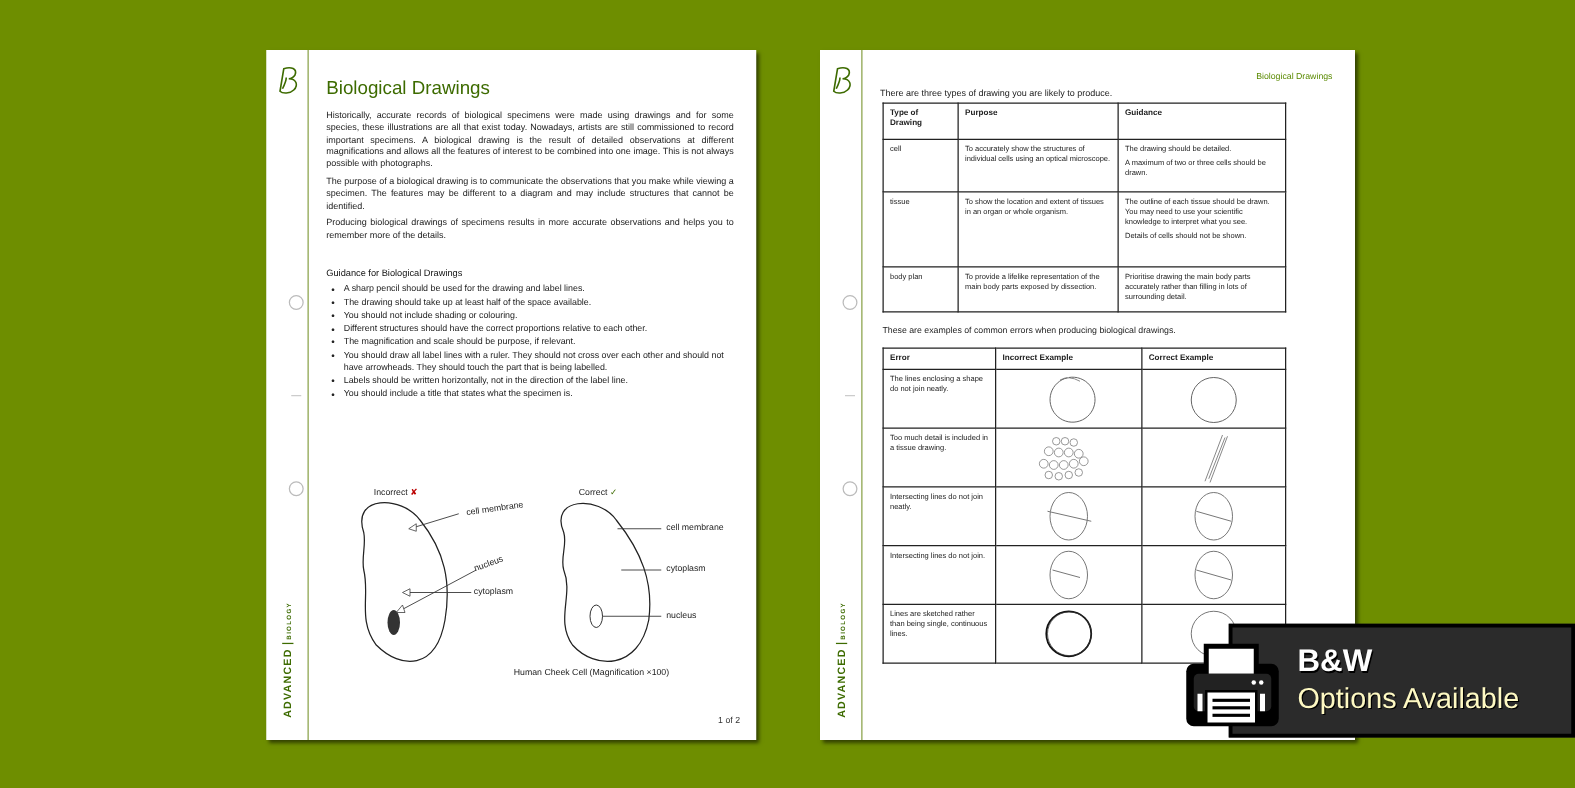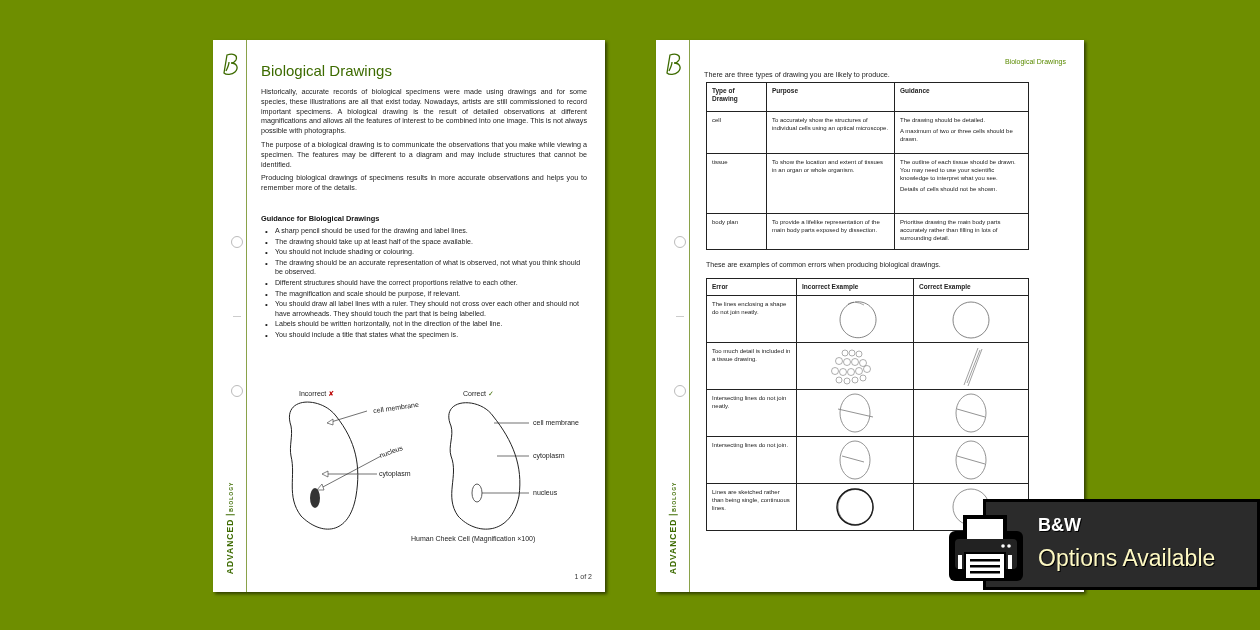--- a/index.html
+++ b/index.html
@@ -11,41 +11,41 @@
   .margin-line { position: absolute; left: 33px; top: 0; bottom: 0; width: 1px; background: #8aa24a; }
   .logo { position: absolute; left: 8px; top: 12px; width: 20px; height: 24px; }
   .hole { position: absolute; left: 18px; width: 12px; height: 12px; border: 1px solid #bbb; border-radius: 50%; background:#fff; }
   .tick { position: absolute; left: 20px; width: 8px; height: 1px; background: #ccc; }
   .brand { position: absolute; left: 8px; bottom: 18px; transform-origin: left bottom; transform: rotate(-90deg) translate(0, 14px); white-space: nowrap; font-size: 8.5px; font-weight: bold; color: #3d6b00; letter-spacing: 1px; }
   .brand .sep { display:inline-block; width:1px; height:9px; background:#3d6b00; margin: 0 3px; vertical-align: middle; }
   .brand .sub { font-size: 5px; letter-spacing: 1px; }
   .content { position: absolute; left: 48px; right: 18px; top: 0; }
   h1 { font-size: 15px; font-weight: normal; color: #3d6b00; margin-top: 22px; margin-bottom: 8px; }
   .para { font-size: 7.2px; line-height: 9.8px; color: #222; text-align: justify; margin-bottom: 4px; }
-  h3 { font-size: 7.4px; font-weight: bold; color: #111; margin-top: 21px; margin-bottom: 4px; }
+  h3 { font-size: 7.4px; font-weight: normal; color: #111; margin-top: 21px; margin-bottom: 4px; }
   ul.bullets { list-style: none; padding-left: 4px; }
   ul.bullets li { font-size: 7.1px; line-height: 9.6px; color: #222; position: relative; padding-left: 10px; margin-bottom: 1px; }
   ul.bullets li::before { content: "•"; position: absolute; left: 0; top: 0; font-size: 8px; }
   .diagram { position: absolute; left: 48px; top: 346px; width: 330px; height: 170px; }
   .dlabel { position: absolute; font-size: 7px; color: #222; }
   .pagenum { position: absolute; right: 13px; bottom: 12px; font-size: 7px; color: #333; }
   .runhead { position: absolute; right: 18px; top: 18px; font-size: 7px; color: #5a8a00; }
   .intro2 { position: absolute; left: 48px; top: 30px; font-size: 7.2px; color: #222; }
   table { border-collapse: collapse; position: absolute; left: 50px; width: 323px; }
   td, th { border: 1px solid #222; font-size: 6px; line-height: 8px; color: #222; vertical-align: top; text-align: left; padding: 4px 5px; }
   th { font-weight: bold; font-size: 6.5px; }
   td p { margin-bottom: 3px; }
   #t1 { top: 42px; }
   #t2 { top: 238px; }
   .intro3 { position: absolute; left: 50px; top: 221px; font-size: 7px; color: #222; }
   .imgcell { padding: 2px; }
   .imgcell svg { display: block; margin: 0 auto; }
   .badge { position: absolute; left: 983px; top: 499px; width: 277px; height: 91px; background: #2b2b2b; border: 3px solid #000; }
   .badge-icon-bg { position: absolute; left: 945px; top: 511px; width: 80px; height: 80px; }
-  .badge-text1 { position: absolute; left: 1038px; top: 515px; font-size: 18px; font-weight: bold; color: #fff; text-shadow: 1px 1px 0 #000; }
+  .badge-text1 { position: absolute; left: 1038px; top: 515px; font-size: 25px; font-weight: bold; color: #fff; text-shadow: 1px 1px 0 #000; }
   .badge-text2 { position: absolute; left: 1038px; top: 545px; font-size: 23px; color: #fef9c3; text-shadow: 1px 1px 0 #000; }
 </style>
 </head>
 <body>
 
 <div class="page" id="p1">
   <div class="margin-line"></div>
   <svg class="logo" viewBox="0 0 20 24">
     <path d="M6 3 C12 1 17 3 15 8 C13 11 10 11 10 11 C16 11 18 16 14 20 C11 23 5 23 3 21 L6 3 Z M8 10 C8 13 6 17 5 19" fill="none" stroke="#3d6b00" stroke-width="1.3"></path>
   </svg>
@@ -59,21 +59,20 @@
   <div class="content">
     <h1>Biological Drawings</h1>
     <p class="para">Historically, accurate records of biological specimens were made using drawings and for some species, these illustrations are all that exist today. Nowadays, artists are still commissioned to record important specimens. A biological drawing is the result of detailed observations at different magnifications and allows all the features of interest to be combined into one image. This is not always possible with photographs.</p>
     <p class="para">The purpose of a biological drawing is to communicate the observations that you make while viewing a specimen. The features may be different to a diagram and may include structures that cannot be identified.</p>
     <p class="para">Producing biological drawings of specimens results in more accurate observations and helps you to remember more of the details.</p>
     <h3>Guidance for Biological Drawings</h3>
     <ul class="bullets">
       <li>A sharp pencil should be used for the drawing and label lines.</li>
       <li>The drawing should take up at least half of the space available.</li>
       <li>You should not include shading or colouring.</li>
-      <li>The drawing should be an accurate representation of what is observed, not what you think should be observed.</li>
       <li>Different structures should have the correct proportions relative to each other.</li>
       <li>The magnification and scale should be purpose, if relevant.</li>
       <li>You should draw all label lines with a ruler. They should not cross over each other and should not have arrowheads. They should touch the part that is being labelled.</li>
       <li>Labels should be written horizontally, not in the direction of the label line.</li>
       <li>You should include a title that states what the specimen is.</li>
     </ul>
   </div>
 
   <div class="diagram">
     <div class="dlabel" style="left:38px;top:4px">

